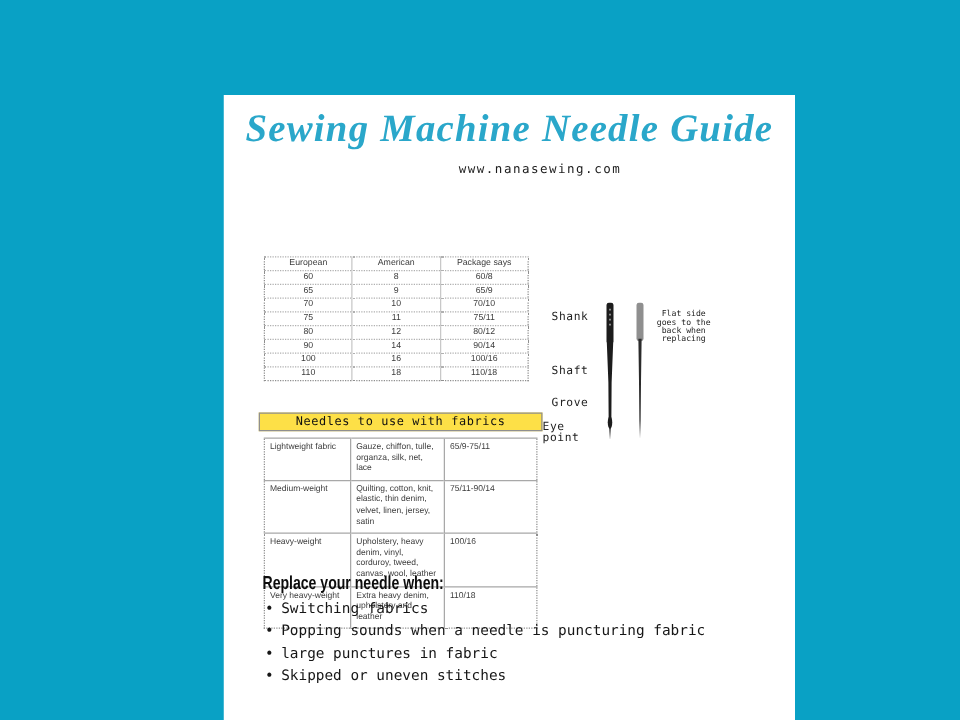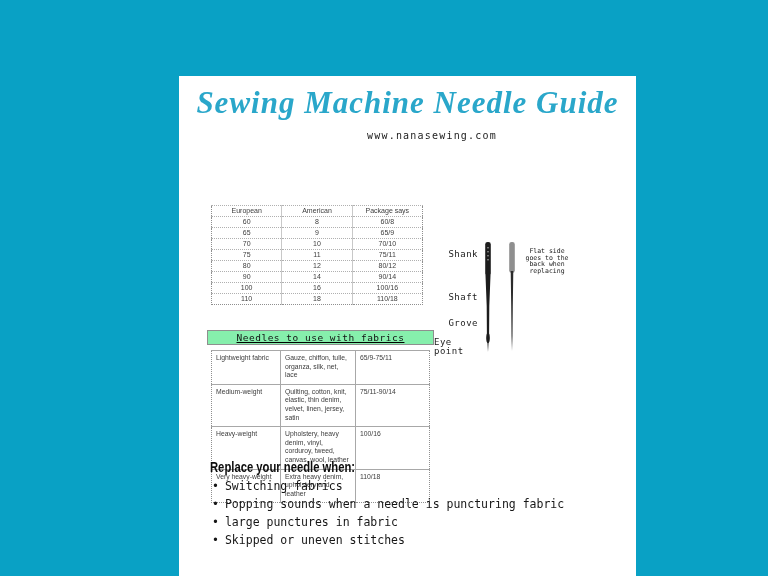--- a/index.html
+++ b/index.html
@@ -53,38 +53,38 @@
     font-size:7px;font-weight:400;color:#3c3c3c;
     text-align:center;height:11px;line-height:10px;
     border-top:1px dotted #b0b0b0;border-left:1px solid #c8c8c8;
     padding:0;
   }
   .size-table th:first-child,.size-table td:first-child{border-left:none;}
   
   .part-label{
     position:absolute;font-family:"DejaVu Sans Mono",monospace;
     font-size:9px;color:#222;letter-spacing:.5px;line-height:8.5px;
-    text-align:right;width:44px;
+    text-align:center;width:44px;
   }
   #lbl-shank{left:255px;top:174px;}
   #lbl-shaft{left:255px;top:217px;}
   #lbl-grove{left:255px;top:243px;}
   #lbl-eyepoint{left:255px;top:262px;text-align:left;width:40px;}
   .needles-svg{position:absolute;left:300px;top:166px;}
   .flat-note{
     position:absolute;left:341px;top:172px;width:54px;
     font-family:"DejaVu Sans Mono",monospace;
     font-size:6.5px;line-height:6.6px;color:#222;
     text-align:center;white-space:pre-line;
   }
   
   .fabric-title-box{
     position:absolute;left:28px;top:254px;width:227px;height:15px;
-    border:1px solid #8f8f8f;background:#86efac;
-    display:flex;align-items:center;justify-content:center;text-decoration:underline;
+    border:1px solid #8f8f8f;background:#fde047;
+    display:flex;align-items:center;justify-content:center;
   }
   .fabric-title-box span{
     font-family:"DejaVu Sans Mono",monospace;
     font-size:9.5px;letter-spacing:.5px;color:#111;white-space:nowrap;
   }
   .fabric-table{
     position:absolute;left:32px;top:274px;width:218px;
     border:1px dotted #8f8f8f;table-layout:fixed;
   }
   .fabric-table td{

